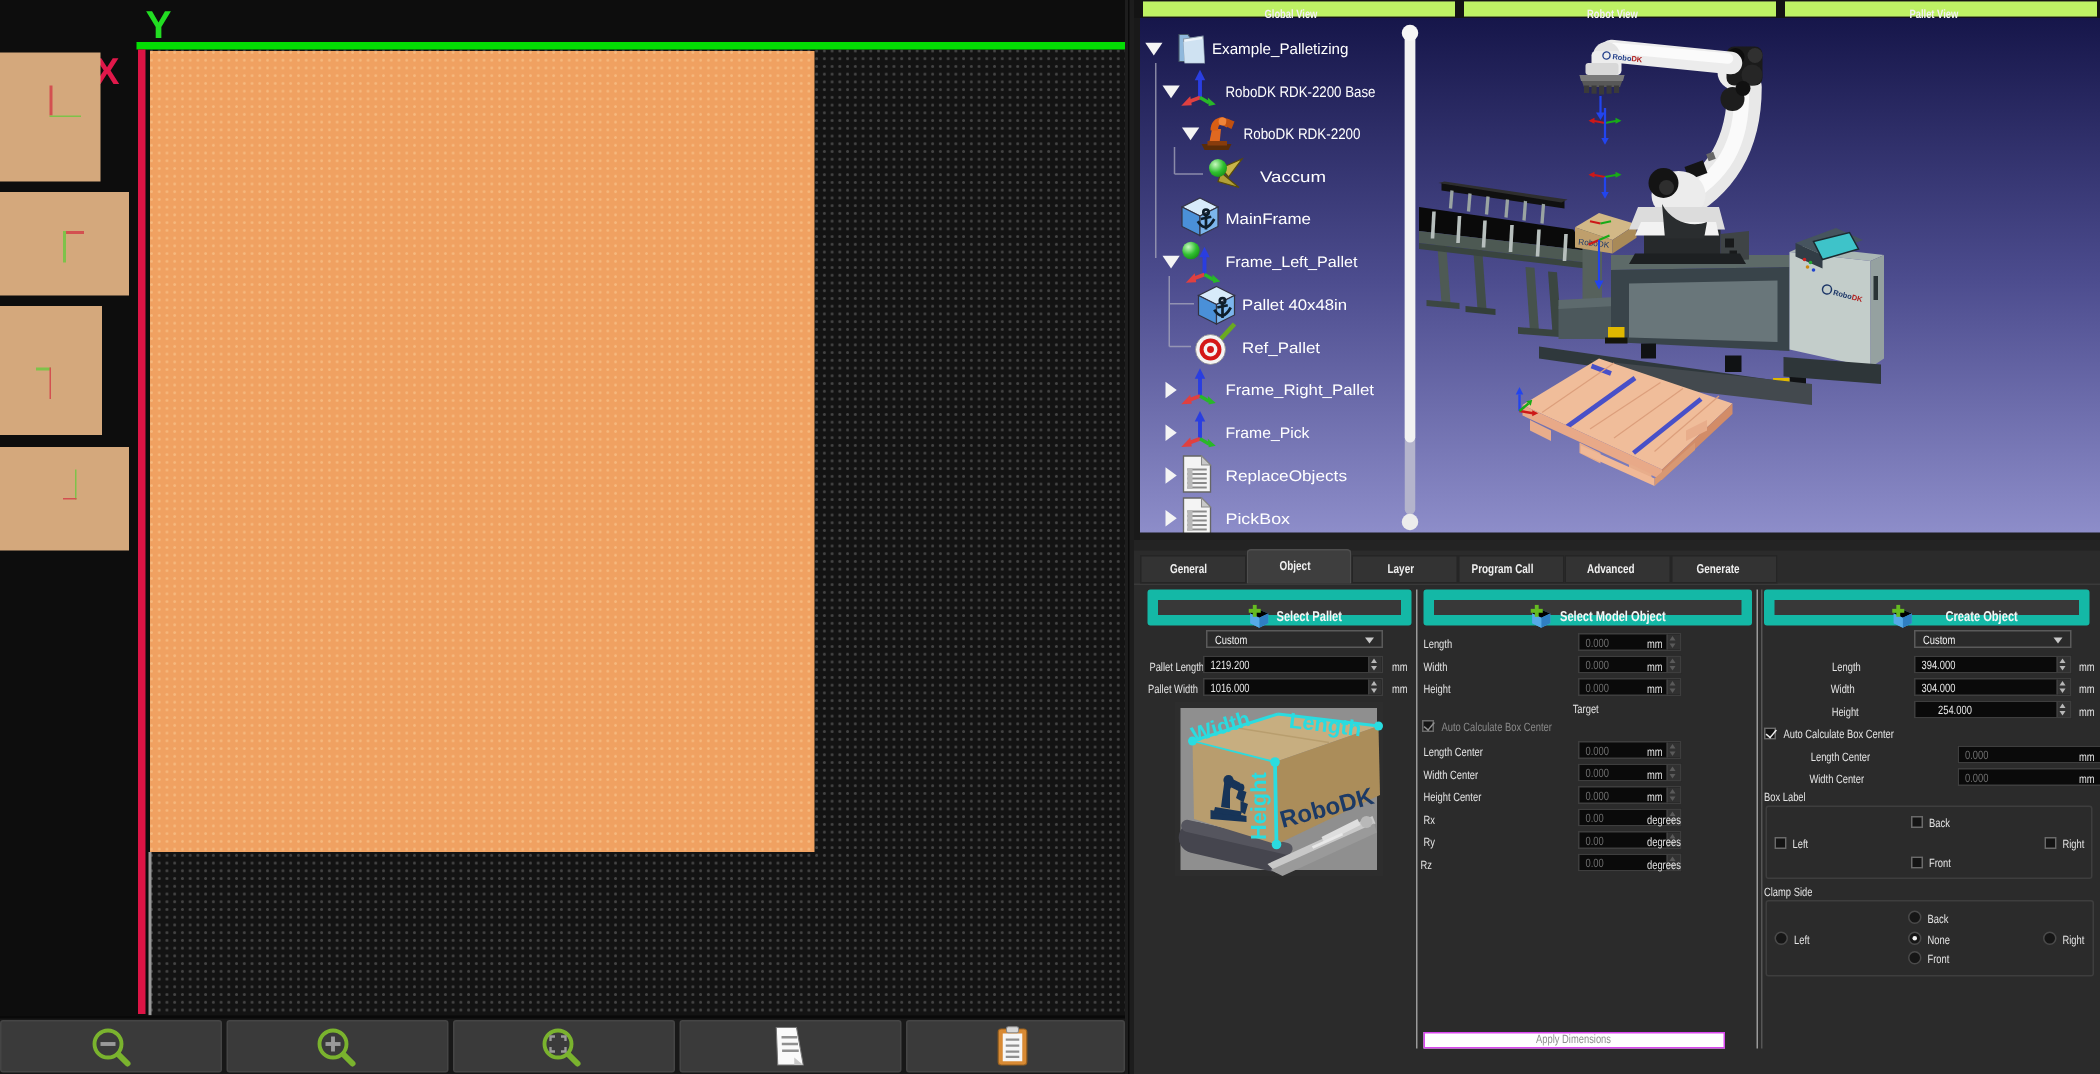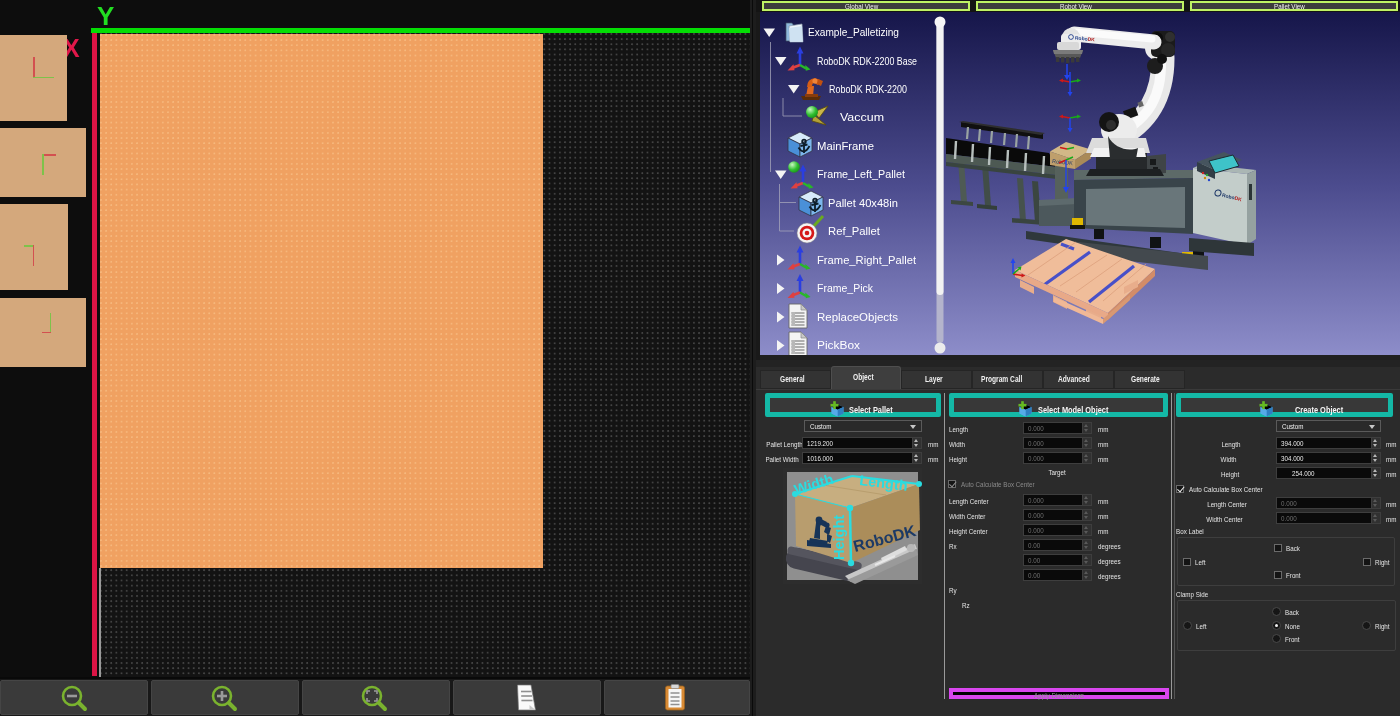--- a/index.html
+++ b/index.html
@@ -6,35 +6,35 @@
 .rlbl u{transform-origin:100% 50%;}
 .ctr u{transform-origin:50% 50%;}
 #leftpanel{left:0;top:0;width:750px;height:716px;background:#0d0d0d;overflow:hidden;}
 .dots{background-color:#131313;background-image:radial-gradient(circle at 1px 1px,#444444 0.7px,transparent 1.25px);background-size:5.17px 5.17px;}
 .odots{background-color:#f0a161;background-image:radial-gradient(circle at 1px 1px,#f6b97e 0.6px,transparent 1.2px);background-size:5.17px 5.17px;}
 .tanbox{background:#d4a87c;}
 #toolbar{left:0;top:677px;width:750px;height:39px;background:#181818;border-top:2px solid #090909;}
 .tbtn{position:absolute;top:1px;height:35px;background:#3a3a3a;border:1px solid #454545;border-radius:2px;box-sizing:border-box;}
 
 #rtabs{left:756px;top:0;width:644px;height:12px;background:#141414;}
-.rtab{position:absolute;top:1px;height:10px;background:#3c3c3c;border:2px solid #bef264;box-sizing:border-box;color:#f2f2f2;font-size:8px;font-weight:normal;text-align:center;line-height:8px;}
+.rtab{position:absolute;top:1px;height:10px;background:#3c3c3c;border:5px solid #bef264;box-sizing:border-box;color:#f2f2f2;font-size:8px;font-weight:bold;text-align:center;line-height:8px;}
 #view3d{left:756px;top:12px;width:644px;height:348px;background:#1a1a4e;}
 
 #bpanel{left:756px;top:360px;width:644px;height:356px;background:#2b2b2b;}
 #bpanel .topstrip{left:0;top:0;width:644px;height:7px;background:#232323;}
 .tab{position:absolute;color:#f0f0f0;font-size:8.5px;font-weight:bold;text-align:center;box-sizing:border-box;}
 .tabn{top:10px;height:19px;background:#333333;border:1px solid #252525;line-height:17px;}
 .taba{top:6px;height:23px;background:#3e3e3e;border:1px solid #4e4e4e;border-bottom:none;border-radius:3px 3px 0 0;line-height:21px;z-index:3;}
-.hdr{position:absolute;background:#383838;border:5px solid #14b8a6;border-radius:2px;box-sizing:border-box;color:#f5f5f5;font-size:9.5px;font-weight:bold;}
+.hdr{position:absolute;background:#383838;border:7px solid #14b8a6;border-radius:2px;box-sizing:border-box;color:#f5f5f5;font-size:9.5px;font-weight:bold;}
 .hdr span{position:absolute;top:6px;}
 .lbl{position:absolute;color:#e4e4e4;font-size:8px;line-height:10px;white-space:nowrap;}
 .rlbl{text-align:left;}
 .glbl{color:#8a8a8a;}
 .inp{position:absolute;background:#0a0a0a;border:1px solid #3e3e3e;box-sizing:border-box;color:#e8e8e8;font-size:8px;line-height:9px;padding:1px 0 0 4px;height:12px;white-space:nowrap;}
-.inp.dis{color:#6f6f6f;}
+.inp.dis{color:#6f6f6f;margin-left:29px;}
 .spin{position:absolute;right:0;top:0;width:8px;height:10px;background:#313131;border-left:1px solid #3e3e3e;}
 .spin i{position:absolute;left:1px;width:0;height:0;border-left:2.5px solid transparent;border-right:2.5px solid transparent;}
 .spin .up{top:1px;border-bottom:3px solid #b8b8b8;}
 .spin .dn{bottom:1px;border-top:3px solid #b8b8b8;}
 .spin.dim .up{border-bottom-color:#5a5a5a;}
 .spin.dim .dn{border-top-color:#5a5a5a;}
 .combo{position:absolute;background:#2a2a2a;border:1px solid #5a5a5a;box-sizing:border-box;color:#f0f0f0;font-size:8px;line-height:8px;padding:2px 0 0 5px;height:12px;}
 .combo i{position:absolute;right:5px;top:4px;width:0;height:0;border-left:3.5px solid transparent;border-right:3.5px solid transparent;border-top:4px solid #c8c8c8;}
 .cb{position:absolute;width:8px;height:8px;background:#141414;border:1px solid #6a6a6a;box-sizing:border-box;}
 .cb.on::after{content:"";position:absolute;left:1.5px;top:-1px;width:3px;height:5.5px;border:solid #f0f0f0;border-width:0 1.5px 1.5px 0;transform:rotate(40deg);}
@@ -569,33 +569,33 @@
         <i class="up"></i>
         <i class="dn"></i>
       </span></div>
   <div class="lbl" style="left:342px;top:167px;"><u>mm</u></div>
   <div class="lbl" style="left:193px;top:182px;"><u>Rx</u></div>
   <div class="inp dis" style="left:267px;top:179px;width:69px;"><u>0.00</u><span class="spin dim">
         <i class="up"></i>
         <i class="dn"></i>
       </span></div>
   <div class="lbl" style="left:342px;top:182px;"><u>degrees</u></div>
-  <div class="lbl" style="left:193px;top:197px;margin-top:29px;"><u>Ry</u></div>
+  <div class="lbl" style="left:193px;top:197px;"><u>Ry</u></div>
   <div class="inp dis" style="left:267px;top:194px;width:69px;"><u>0.00</u><span class="spin dim">
         <i class="up"></i>
         <i class="dn"></i>
       </span></div>
   <div class="lbl" style="left:342px;top:197px;"><u>degrees</u></div>
-  <div class="lbl" style="left:206px;top:212px;margin-top:29px;"><u>Rz</u></div>
+  <div class="lbl" style="left:191px;top:212px;"><u>Rz</u></div>
   <div class="inp dis" style="left:267px;top:209px;width:69px;"><u>0.00</u><span class="spin dim">
         <i class="up"></i>
         <i class="dn"></i>
       </span></div>
   <div class="lbl" style="left:342px;top:212px;"><u>degrees</u></div>
-  <div class="abs ctr" style="left:193px;top:328px;width:220px;height:11px;background:#000000;border:4px solid #d946ef;box-sizing:border-box;color:#8f8f8f;font-size:8px;text-align:center;line-height:8px;"><u>Apply Dimensions</u></div>
+  <div class="abs ctr" style="left:193px;top:328px;width:201px;height:11px;background:#ffffff;border:1px solid #d946ef;box-sizing:border-box;color:#8f8f8f;font-size:8px;text-align:center;line-height:8px;"><u>Apply Dimensions</u></div>
 
   <div class="hdr" style="left:420px;top:33px;width:217px;height:24px;">
     <svg class="abs" style="left:77px;top:3px" width="17" height="17" viewBox="0 0 17 17">
         <use href="#cubeplus"></use>
       </svg>
     <span style="left:114px;"><u>Create Object</u></span>
   </div>
   <div class="combo" style="left:520px;top:60px;width:105px;"><u>Custom</u><i></i></div>
   <div class="lbl rlbl" style="left:460px;top:80px;width:54px;"><u>Length</u></div>
   <div class="inp" style="left:520px;top:77px;width:105px;"><u>394.000</u><span class="spin">

